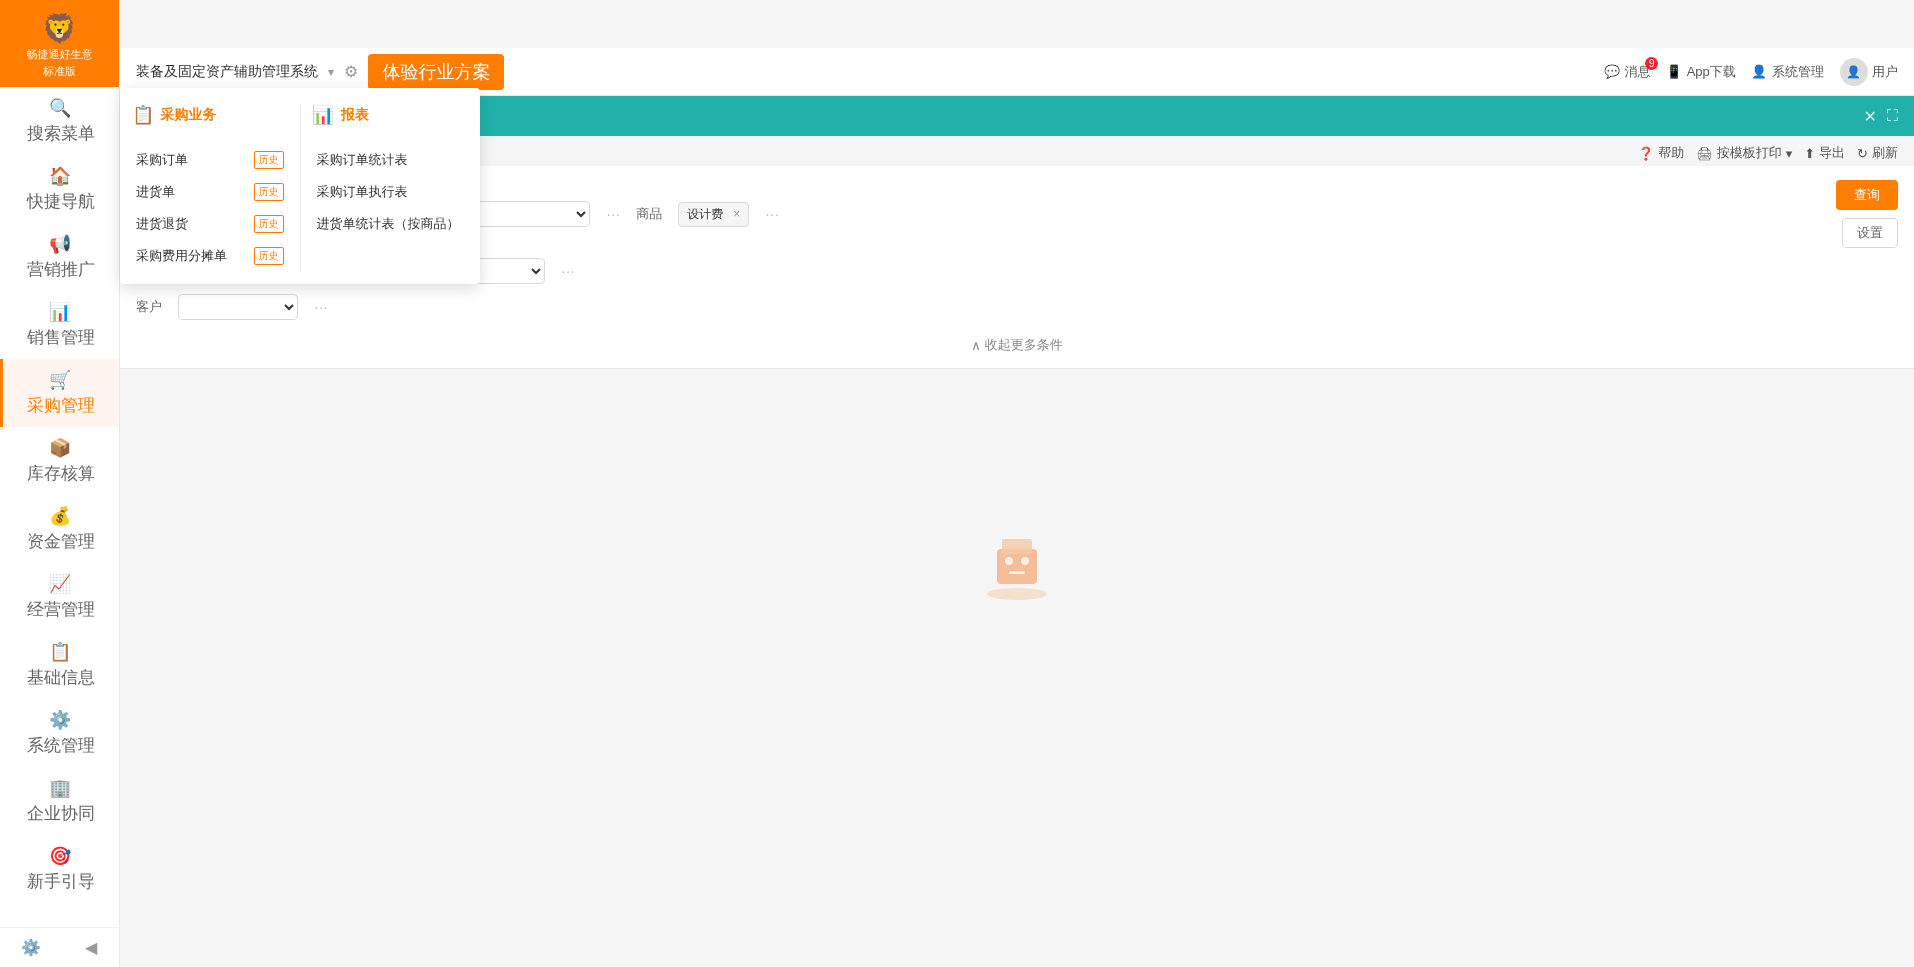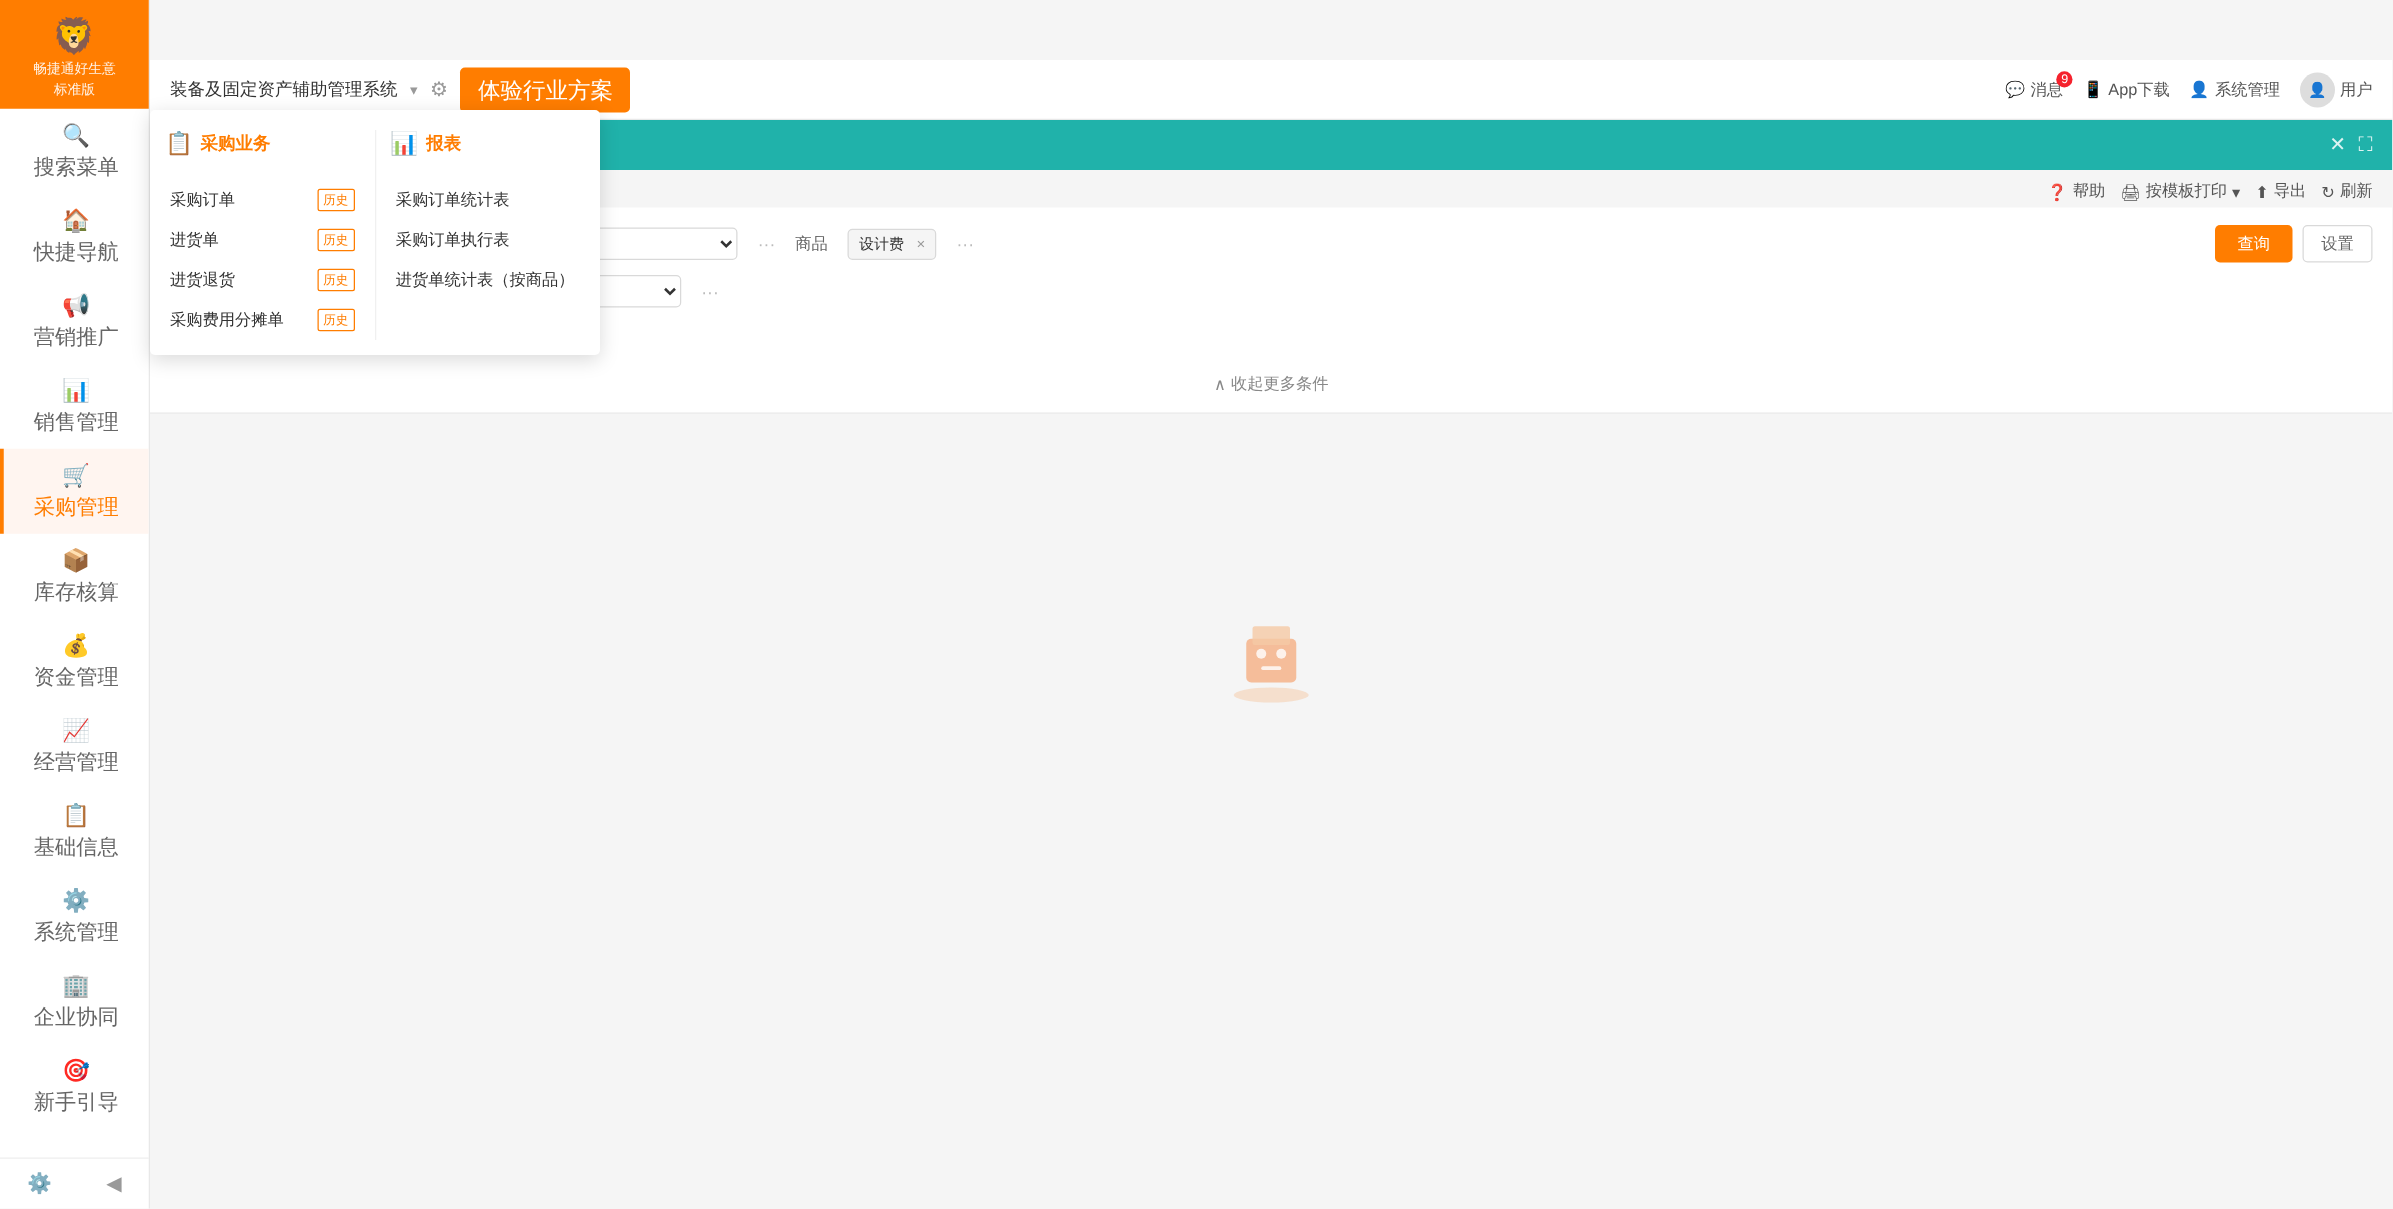--- a/index.html
+++ b/index.html
@@ -218,20 +218,21 @@
       align-items: center;
       gap: 16px;
       margin-bottom: 10px;
       flex-wrap: wrap;
     }
     .filter-actions {
       display: flex;
       align-items: flex-end;
       gap: 8px;
       margin-left: auto;
+      flex-direction: column;
     }
     .filter-label { font-size: 13px; color: #666; white-space: nowrap; }
     .filter-control {
       display: flex;
       align-items: center;
       gap: 4px;
     }
     .filter-select {
       border: 1px solid #d9d9d9;
       border-radius: 4px;

